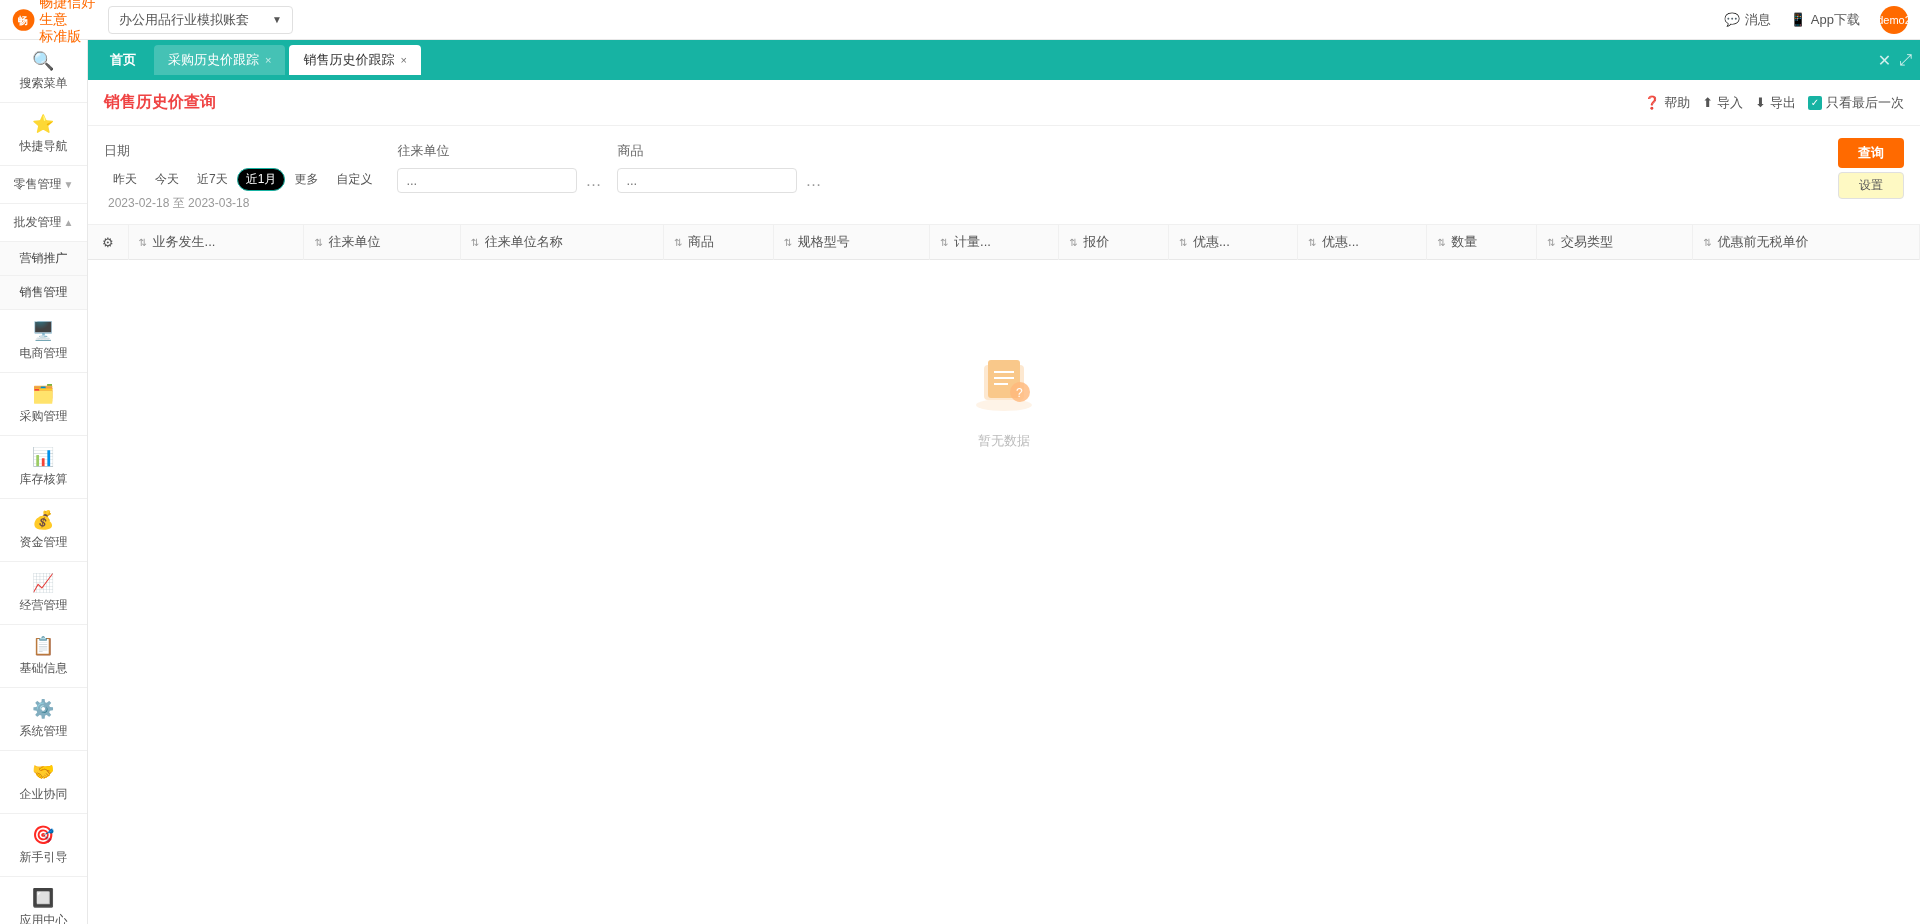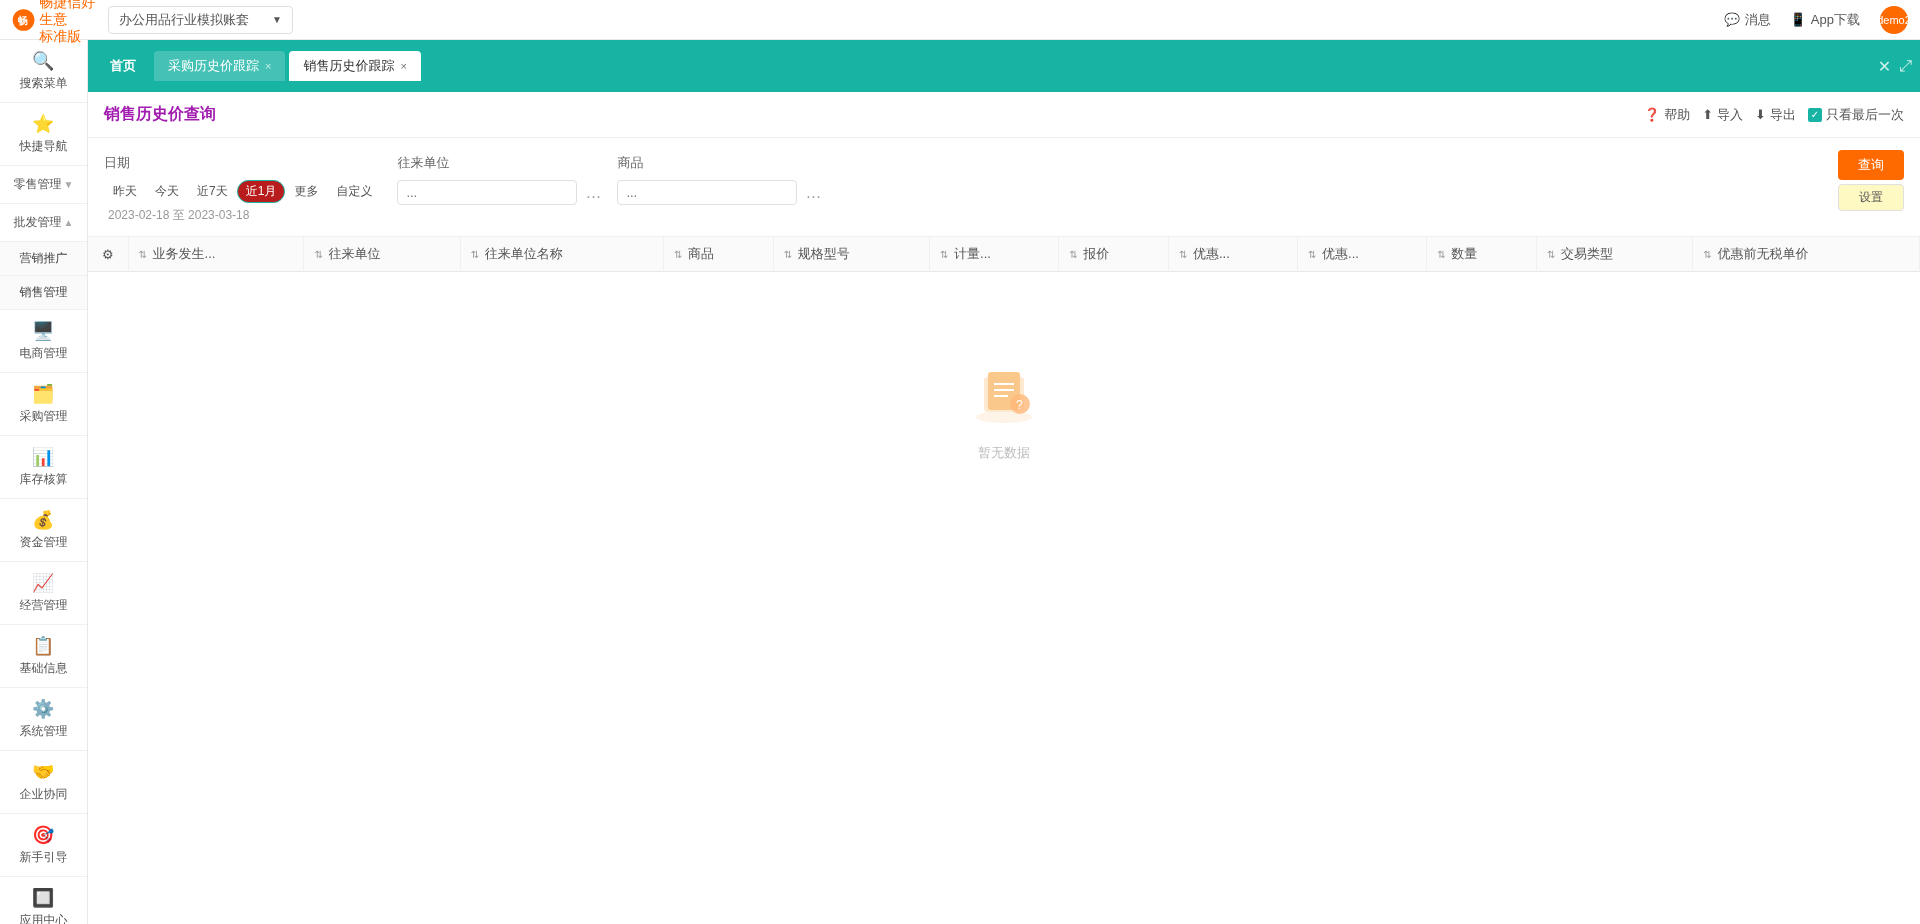--- a/index.html
+++ b/index.html
@@ -125,21 +125,21 @@
       flex-direction: column;
       overflow: hidden;
       background: #f0f2f5;
     }
 
     
     .tab-bar {
       display: flex;
       align-items: center;
       background: #17b3a3;
-      height: 52px;
+      height: 40px;
       padding: 0 8px;
       gap: 4px;
     }
     .tab {
       display: flex;
       align-items: center;
       padding: 6px 14px;
       border-radius: 4px 4px 0 0;
       cursor: pointer;
       font-size: 13px;
@@ -188,21 +188,21 @@
     
     .page-header {
       display: flex;
       align-items: center;
       padding: 12px 16px;
       border-bottom: 1px solid #f0f0f0;
     }
     .page-title {
       font-size: 16px;
       font-weight: bold;
-      color: #a21caf;
+      color: #ef4444;
     }
     .page-actions {
       margin-left: auto;
       display: flex;
       align-items: center;
       gap: 12px;
     }
     .action-btn {
       display: flex;
       align-items: center;
@@ -263,21 +263,21 @@
     }
     .date-btn {
       padding: 2px 8px;
       border-radius: 12px;
       cursor: pointer;
       font-size: 12px;
       color: #555;
       border: 1px solid transparent;
     }
     .date-btn.active {
-      background: #b91c1c;
+      background: #000000;
       color: #fff;
       border-color: #17b3a3;
     }
     .date-range-text {
       font-size: 12px;
       color: #999;
       padding-left: 4px;
     }
     .filter-input-group {
       display: flex;
@@ -307,20 +307,21 @@
       margin-left: auto;
     }
     .btn-query {
       background: #ff6a00;
       color: #fff;
       border: none;
       border-radius: 4px;
       padding: 6px 20px;
       cursor: pointer;
       font-size: 13px;
+      font-weight: bold;
     }
     .btn-settings {
       background: #fef9c3;
       color: #555;
       border: 1px solid #e0e0e0;
       border-radius: 4px;
       padding: 4px 16px;
       cursor: pointer;
       font-size: 12px;
       text-align: center;

